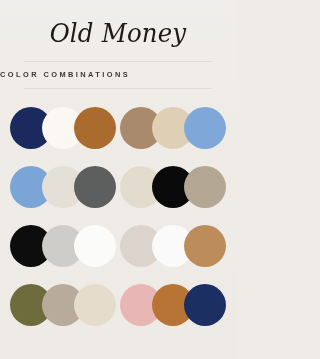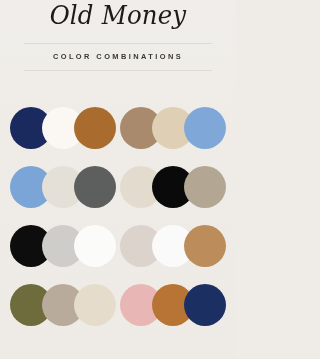--- a/index.html
+++ b/index.html
@@ -17,21 +17,21 @@
     position: relative;
     width: 236px;
     height: 359px;
     background: linear-gradient(180deg, #f0eeea 0%, #efece7 35%, #eeebe6 100%);
     box-sizing: border-box;
     overflow: hidden;
   }
 
   
   .header {
-    padding-top: 0;
+    padding-top: 18px;
   }
   .title {
     text-align: center;
     font-family: "DejaVu Serif", "Liberation Serif", serif;
     font-style: italic;
     font-weight: 400;
     font-size: 26px;
     line-height: 30px;
     letter-spacing: 0.2px;
     color: #1d1a17;
@@ -41,21 +41,21 @@
   }
   .rule {
     height: 1px;
     background: #dedbd4;
     margin: 0 auto;
     width: 188px;
   }
   .rule-top { margin-top: 13px; }
   .rule-bottom { margin-top: 9px; }
   .subtitle {
-    text-align: center;
+    text-align: left;
     font-family: "Liberation Sans", sans-serif;
     font-size: 7.4px;
     font-weight: 600;
     letter-spacing: 2.45px;
     color: #3b3833;
     margin: 0;
     padding: 8px 0 0 0;
     text-transform: uppercase;
     white-space: nowrap;
   }

